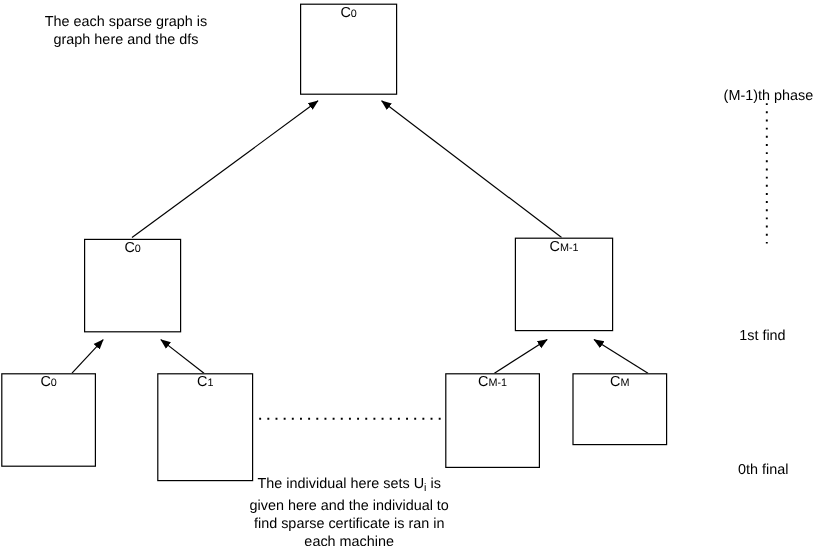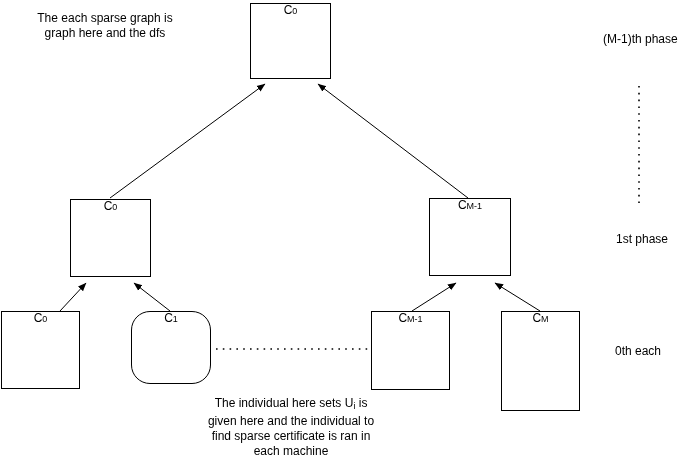--- a/index.html
+++ b/index.html
@@ -27,28 +27,29 @@
     text-align:center;
     font-size:12px;
     line-height:15px;
     white-space:nowrap;
   }
   .phase{
     position:absolute;
     font-size:12px;
     line-height:14px;
     white-space:nowrap;
+    margin-top:40px;
   }
   #b-top     {left:250px;top:3px;  width:81px;height:76px;}
   #b-mid-c0  {left:70px; top:199px;width:81px;height:78px;}
   #b-mid-cm1 {left:429px;top:198px;width:82px;height:78px;}
   #b-bot-c0  {left:1px;  top:311px;width:79px;height:78px;}
-  #b-bot-c1  {left:131px;top:311px;width:80px;height:73px;border-radius:19px;}
+  #b-bot-c1  {left:131px;top:311px;width:80px;height:90px;}
   #b-bot-cm1 {left:371px;top:311px;width:79px;height:79px;}
-  #b-bot-cm  {left:501px;top:311px;width:79px;height:100px;}
+  #b-bot-cm  {left:477px;top:311px;width:79px;height:60px;}
   #note-top-left{left:15px;top:11px;width:180px;}
   #note-bottom {left:191px;top:396px;width:200px;}
   #phase-m1{left:603px;top:32px;}
   #phase-1 {left:616px;top:232px;}
   #phase-0 {left:615px;top:344px;}
   #edges{position:absolute;left:0;top:0;width:681px;height:455px;pointer-events:none;}
 </style>
 </head>
 <body>
 
@@ -98,16 +99,16 @@
   </div>
 
   <div class="note" id="note-bottom">
     <div><span>The individual here sets U</span><span class="isub">i</span><span> is</span></div>
     <div>given here and the individual to</div>
     <div>find sparse certificate is ran in</div>
     <div>each machine</div>
   </div>
 
   <div class="phase" id="phase-m1">(M-1)th phase</div>
-  <div class="phase" id="phase-1">1st phase</div>
-  <div class="phase" id="phase-0">0th each</div>
+  <div class="phase" id="phase-1">1st find</div>
+  <div class="phase" id="phase-0">0th final</div>
 
 </div>
 
 </body></html>

